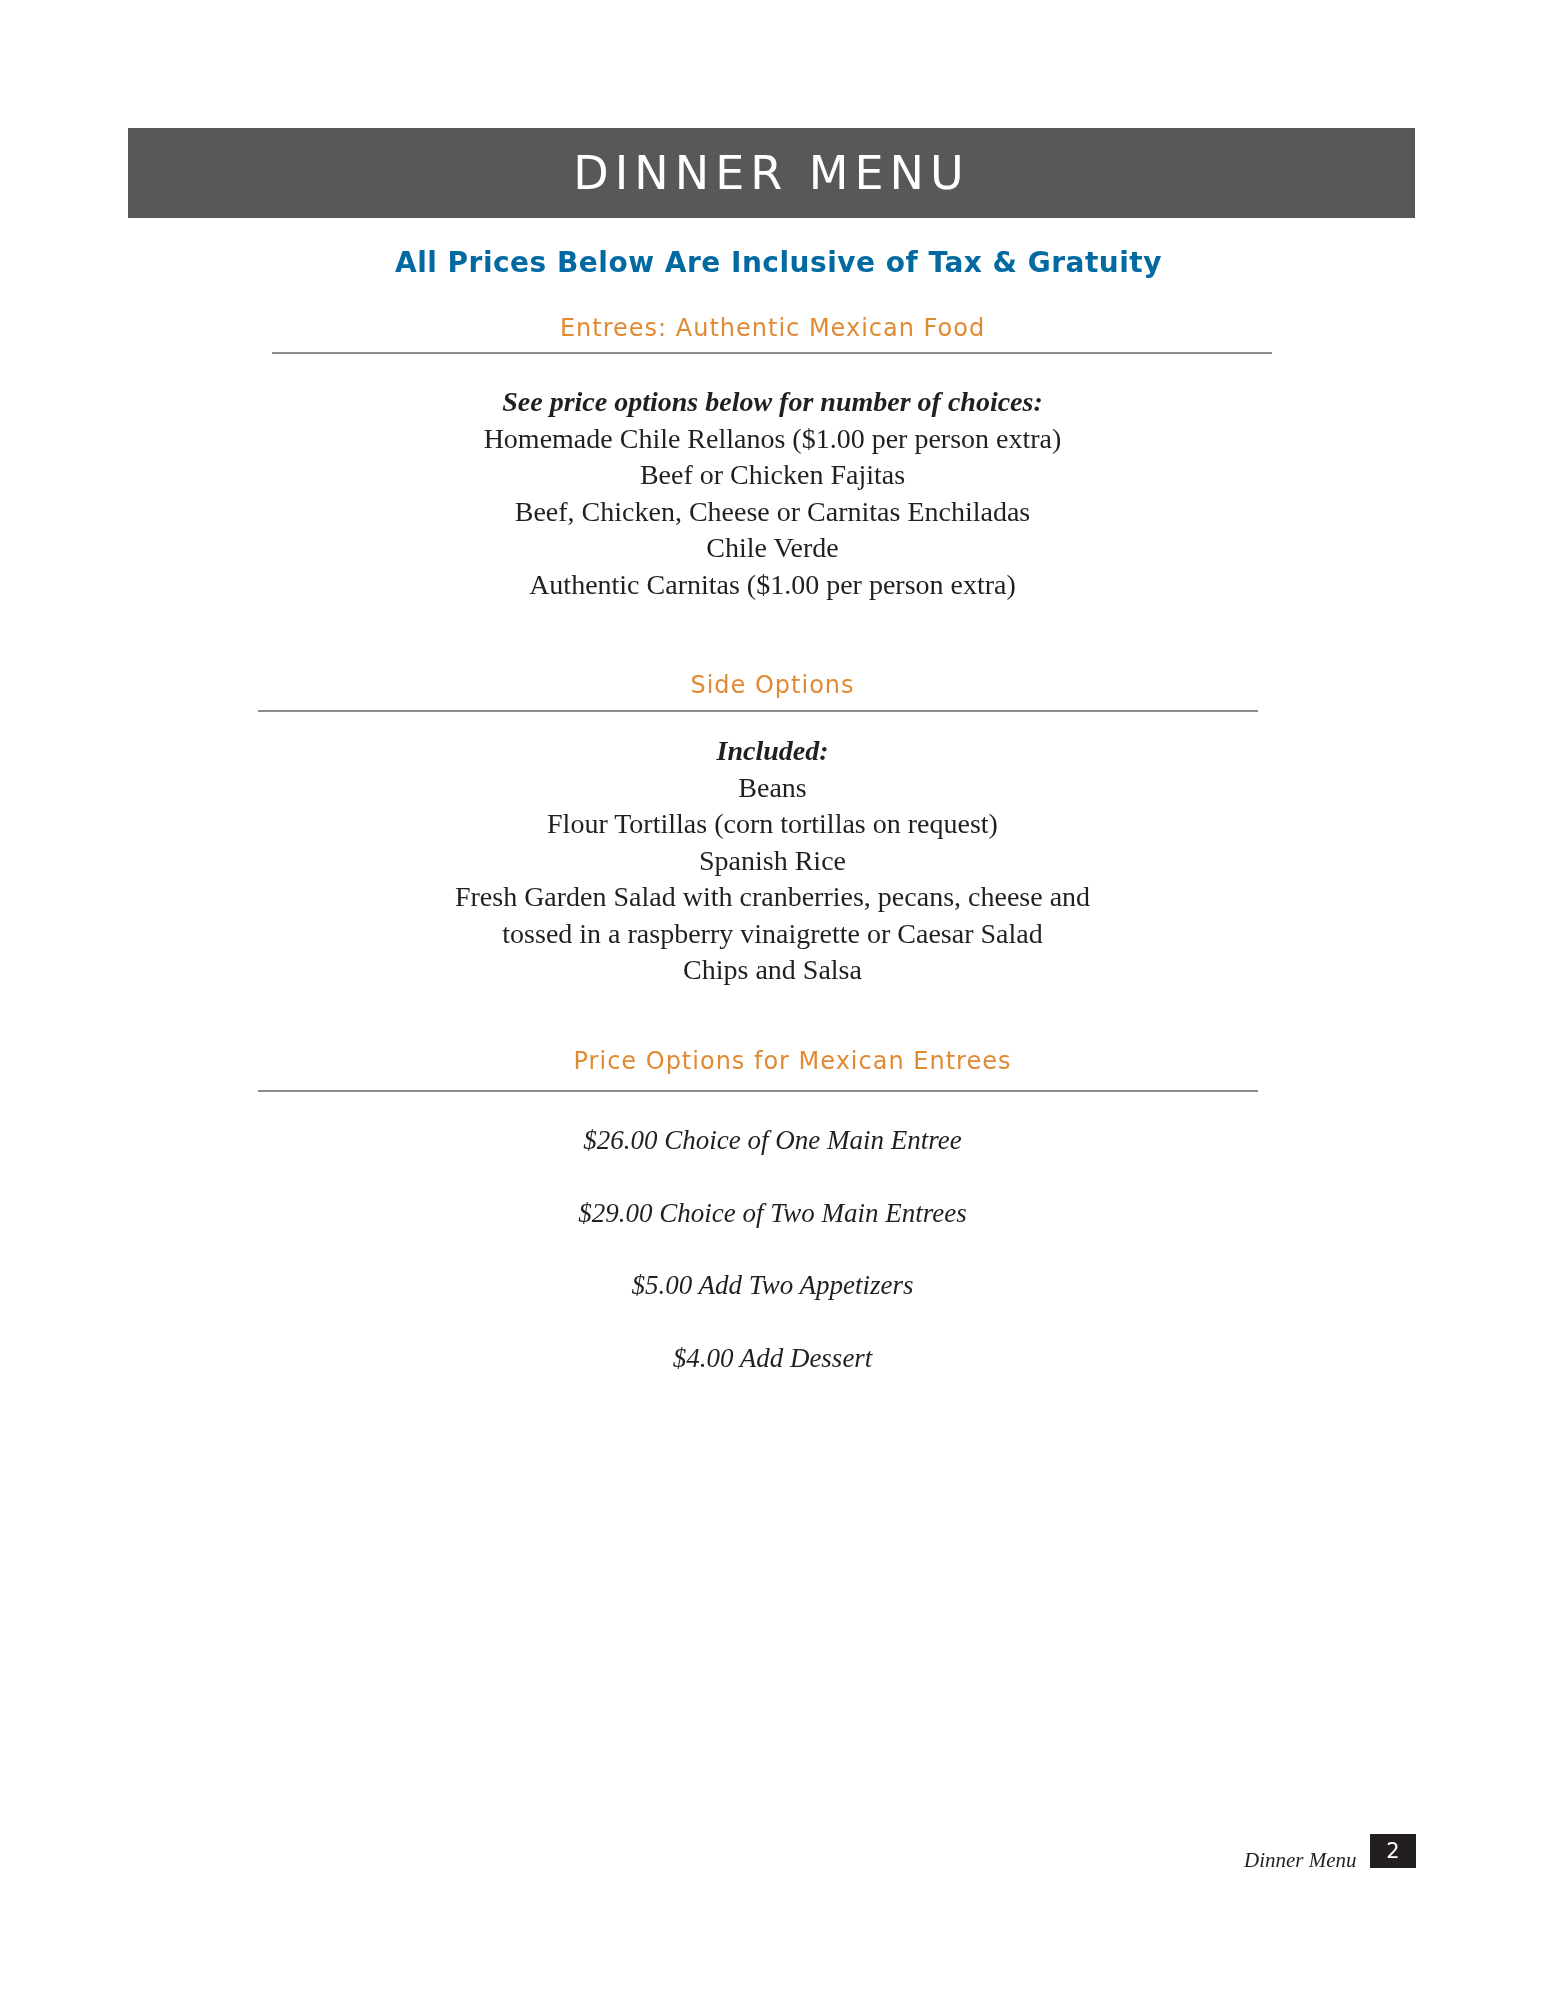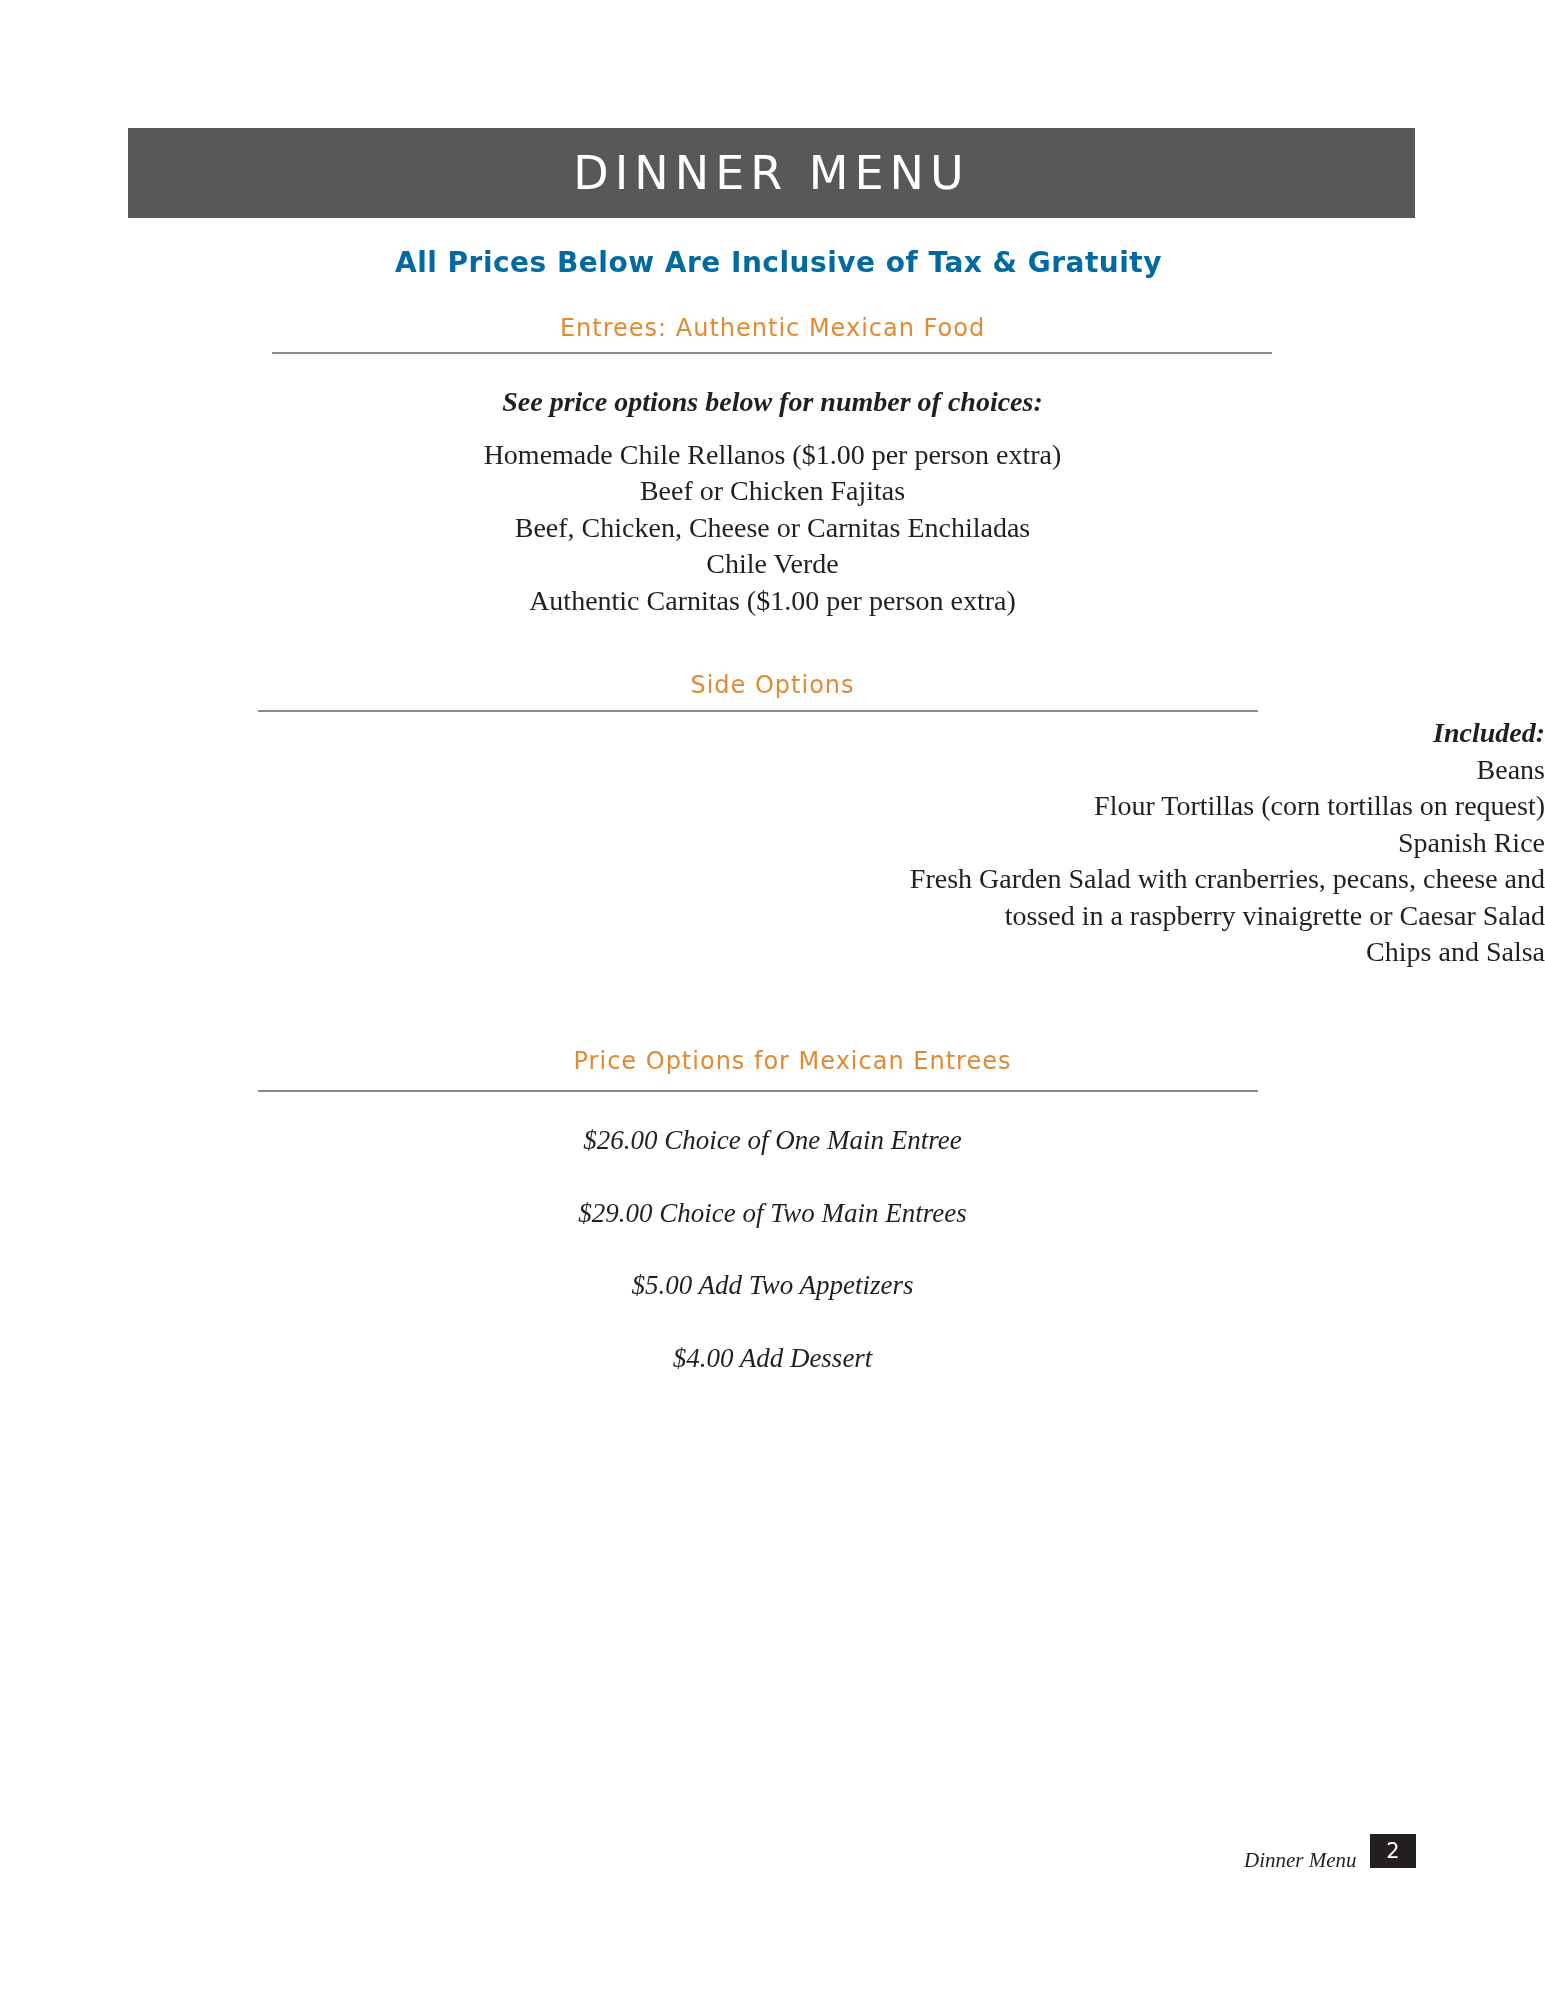--- a/index.html
+++ b/index.html
@@ -21,31 +21,31 @@
 
 <div class="header-bar">
   <span class="header-title">DINNER MENU</span>
 </div>
 
 <div class="tax-note">All Prices Below Are Inclusive of Tax &amp; Gratuity</div>
 
 <div class="section-heading" style="top:314px;">Entrees: Authentic Mexican Food</div>
 <div class="rule" style="left:272px; width:1000px; top:352px;"></div>
 <div class="block" style="top:384px;">
-  <div class="line bold-italic" style="margin-bottom:16px;">See price options below for number of choices:</div>
+  <div class="line bold-italic" style="">See price options below for number of choices:</div>
   <div class="line">Homemade Chile Rellanos ($1.00 per person extra)</div>
   <div class="line">Beef or Chicken Fajitas</div>
   <div class="line">Beef, Chicken, Cheese or Carnitas Enchiladas</div>
   <div class="line">Chile Verde</div>
   <div class="line">Authentic Carnitas ($1.00 per person extra)</div>
 </div>
 
 <div class="section-heading" style="top:671px;">Side Options</div>
 <div class="rule" style="left:258px; width:1000px; top:710px;"></div>
-<div class="block" style="top:715px;text-align:right;">
+<div class="block" style="top:733px;">
   <div class="line bold-italic">Included:</div>
   <div class="line">Beans</div>
   <div class="line">Flour Tortillas (corn tortillas on request)</div>
   <div class="line">Spanish Rice</div>
   <div class="line">Fresh Garden Salad with cranberries, pecans, cheese and</div>
   <div class="line">tossed in a raspberry vinaigrette or Caesar Salad</div>
   <div class="line">Chips and Salsa</div>
 </div>
 
 <div class="section-heading" style="top:1047px;padding-left:20px;">Price Options for Mexican Entrees</div>

